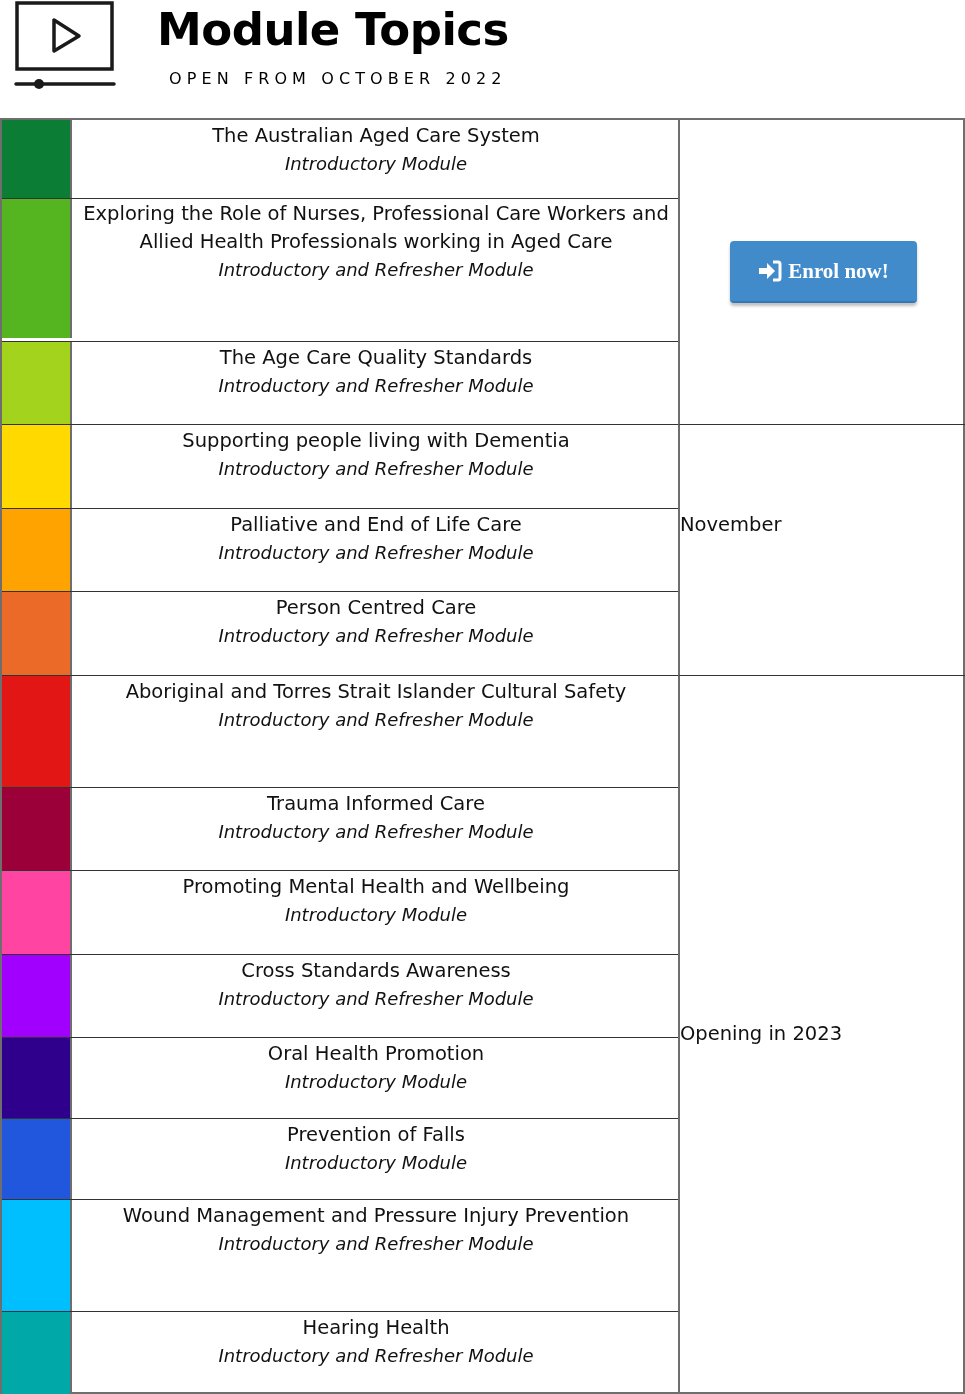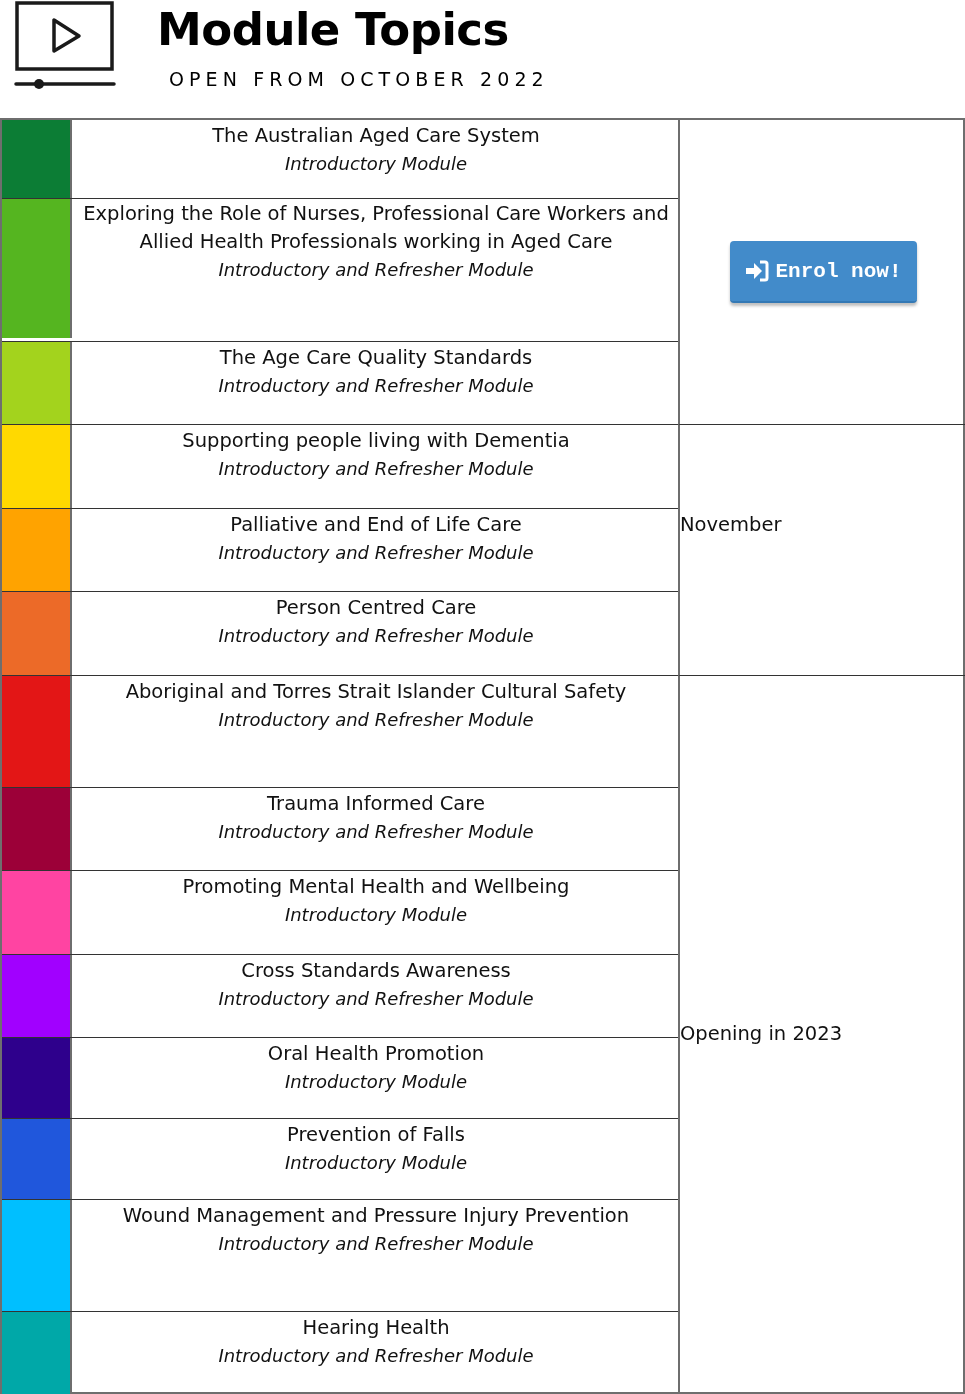--- a/index.html
+++ b/index.html
@@ -2,35 +2,35 @@
 <html><head>
   <meta charset="utf-8">
   <style>
     * { box-sizing: border-box; margin: 0; padding: 0; }
     html, body { width: 965px; height: 1394px; background: #ffffff; overflow: hidden; }
     body { position: relative; font-family: "DejaVu Sans", sans-serif; color: #111; }
 
     .header { position: absolute; left: 0; top: 0; width: 965px; height: 118px; }
     .header .logo { position: absolute; left: 14px; top: 1px; width: 104px; height: 90px; }
     .header .title { position: absolute; left: 157px; top: 2px; font-family: "DejaVu Sans", sans-serif; font-weight: bold; font-size: 45px; letter-spacing: -0.5px; color: #000; line-height: 56px; }
-    .header .subtitle { position: absolute; left: 169px; top: 66px; font-family: "DejaVu Sans", sans-serif; font-size: 19px; letter-spacing: 5.1px; color: #000; line-height: 26px; }
+    .header .subtitle { position: absolute; left: 169px; top: 66px; font-family: "DejaVu Sans", sans-serif; font-size: 16px; letter-spacing: 5.1px; color: #000; line-height: 26px; }
 
     .table { position: absolute; left: 0; top: 118px; width: 965px; height: 1276px; border: 2px solid #6e6e6e; }
     .row { position: absolute; left: 0; width: 678px; border-top: 1.5px solid #333; }
     .row.first { border-top: none; }
     .swatch { position: absolute; left: 0; top: 0; width: 70px; height: 100%; border-right: 2px solid #6e6e6e; }
     .cell { position: absolute; left: 70px; top: 0; width: 608px; height: 100%; text-align: center; padding-top: 2px; }
     .cell .name { font-size: 19.5px; line-height: 28px; color: #111; padding: 0 0; }
     .cell .kind { font-size: 18px; line-height: 27px; font-style: italic; color: #111; }
 
     .side { position: absolute; left: 676px; width: 287px; border-left: 2px solid #6e6e6e; border-top: 1.5px solid #333; }
     .side.first { border-top: none; }
     .side .status { position: absolute; left: 0; width: 100%; font-size: 19.5px; line-height: 28px; color: #111; }
 
-    .enrol-btn { position: absolute; left: 50px; top: 121px; width: 187px; height: 62px; background: #428bca; border-radius: 4px; box-shadow: 0 3px 3px rgba(0,0,0,0.25); border-bottom: 2px solid #3479b5; color: #fff; font-family: Liberation Mono, monospace; font-weight: bold; font-size: 21px; display: flex; align-items: center; justify-content: center; gap: 6px; cursor: pointer; }
+    .enrol-btn { position: absolute; left: 50px; top: 121px; width: 187px; height: 62px; background: #428bca; border-radius: 4px; box-shadow: 0 3px 3px rgba(0,0,0,0.25); border-bottom: 2px solid #3479b5; color: #fff; font-family: Liberation Serif, serif; font-weight: bold; font-size: 21px; display: flex; align-items: center; justify-content: center; gap: 6px; cursor: pointer; }
     .enrol-btn svg { width: 24px; height: 22px; }
   </style>
 </head>
 <body>
 
 <div class="header">
   <svg class="logo" viewBox="0 0 104 90">
     <rect x="3" y="2" width="95" height="66" fill="none" stroke="#1a1a1a" stroke-width="3.5"></rect>
     <polygon points="40,19 40,50 65,35" fill="none" stroke="#1a1a1a" stroke-width="3.5" stroke-linejoin="round"></polygon>
     <line x1="2" y1="83" x2="100" y2="83" stroke="#1a1a1a" stroke-width="3.5" stroke-linecap="round"></line>

